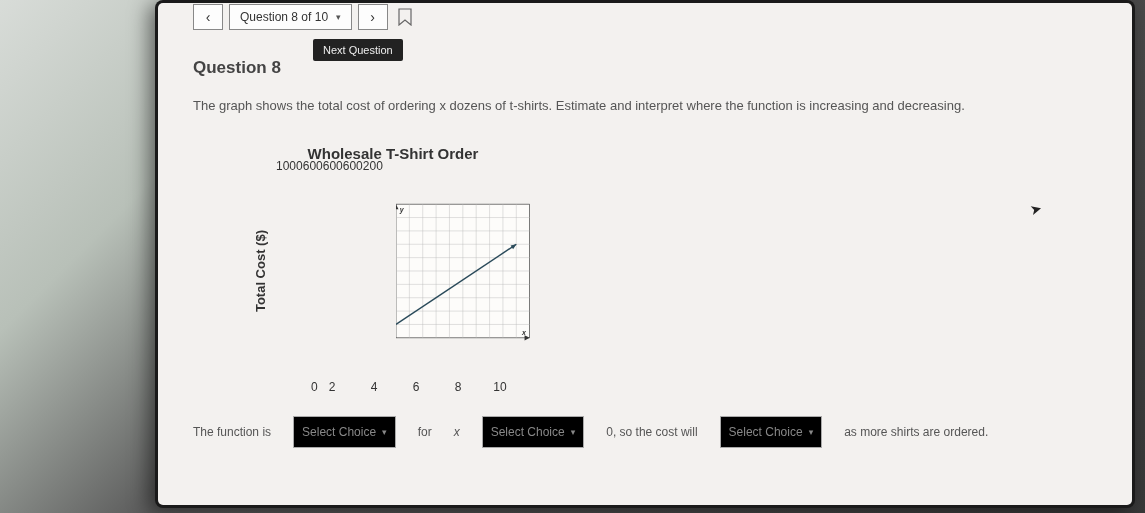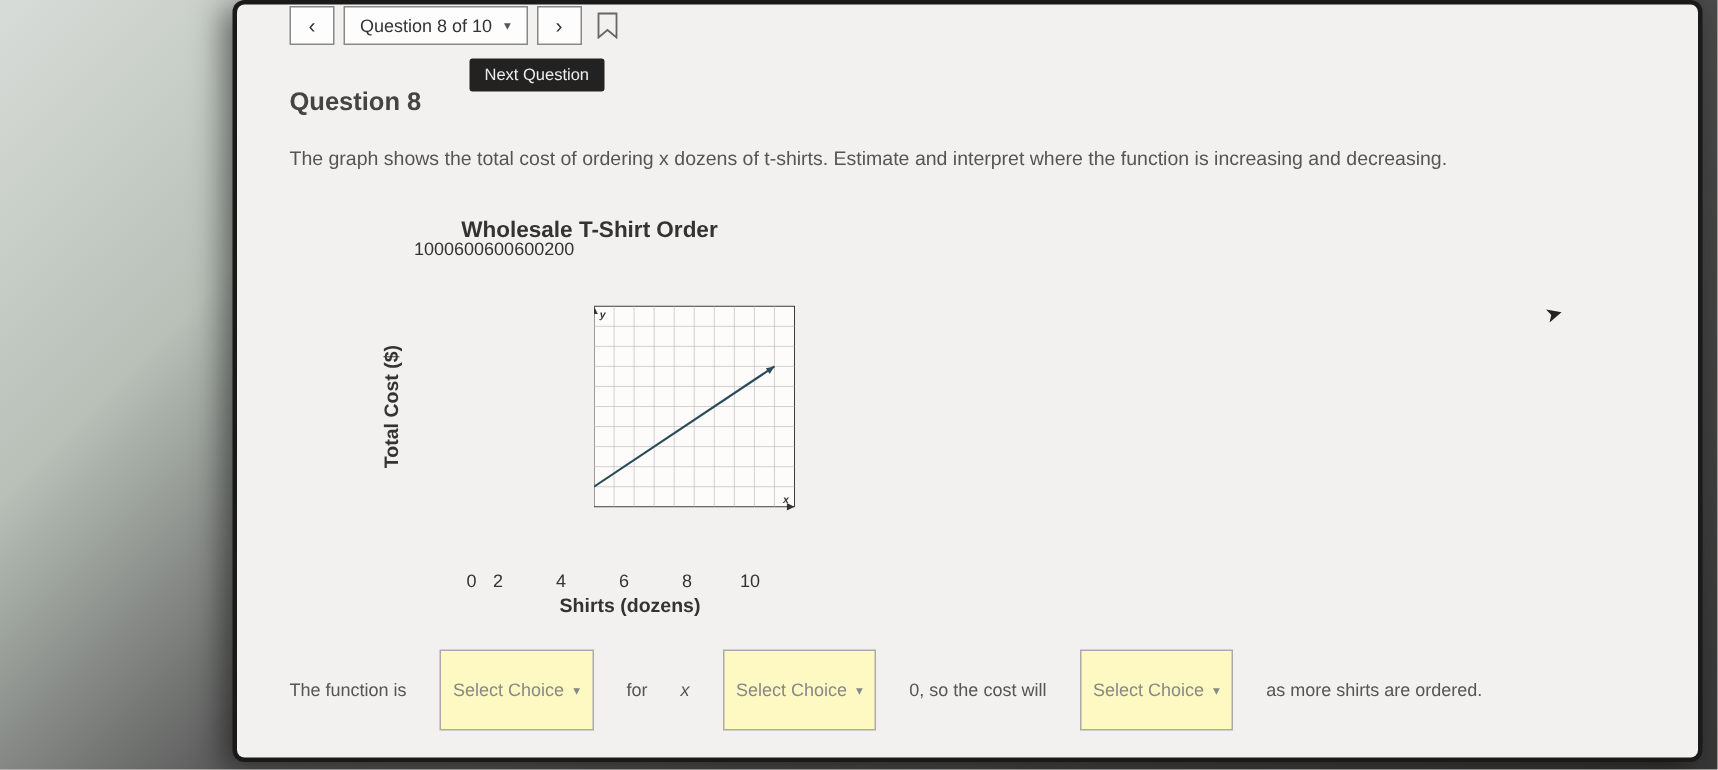--- a/index.html
+++ b/index.html
@@ -171,22 +171,22 @@
       margin-top: 22px;
       font-size: 12px;
       color: #555;
       display: flex;
       align-items: center;
       flex-wrap: wrap;
       gap: 22px;
     }
     .select-box {
       border: 1px solid #aaa;
-      background: #fef9c3;
-      padding: 19px 8px;
+      background: #000000;
+      padding: 8px 8px;
       display: inline-flex;
       align-items: center;
       gap: 6px;
       color: #888;
       cursor: pointer;
       font-size: 12px;
     }
     .select-box .sc { color: #888; }
     .select-box .dd { font-size: 9px; color: #888; }
     .italic { font-style: italic; }
@@ -277,21 +277,20 @@
           </svg>
         </div>
         <div class="xticks">
           <span>0</span>
           <span>2</span>
           <span>4</span>
           <span>6</span>
           <span>8</span>
           <span>10</span>
         </div>
-        <div class="xlabel">Shirts (dozens)</div>
       </div>
 
       <div class="answer-line">
         <span>The function is</span>
         <span class="select-box">
           <span class="sc">Select Choice</span>
           <span class="dd">▾</span>
         </span>
         <span>for</span>
         <span class="italic">x</span>

